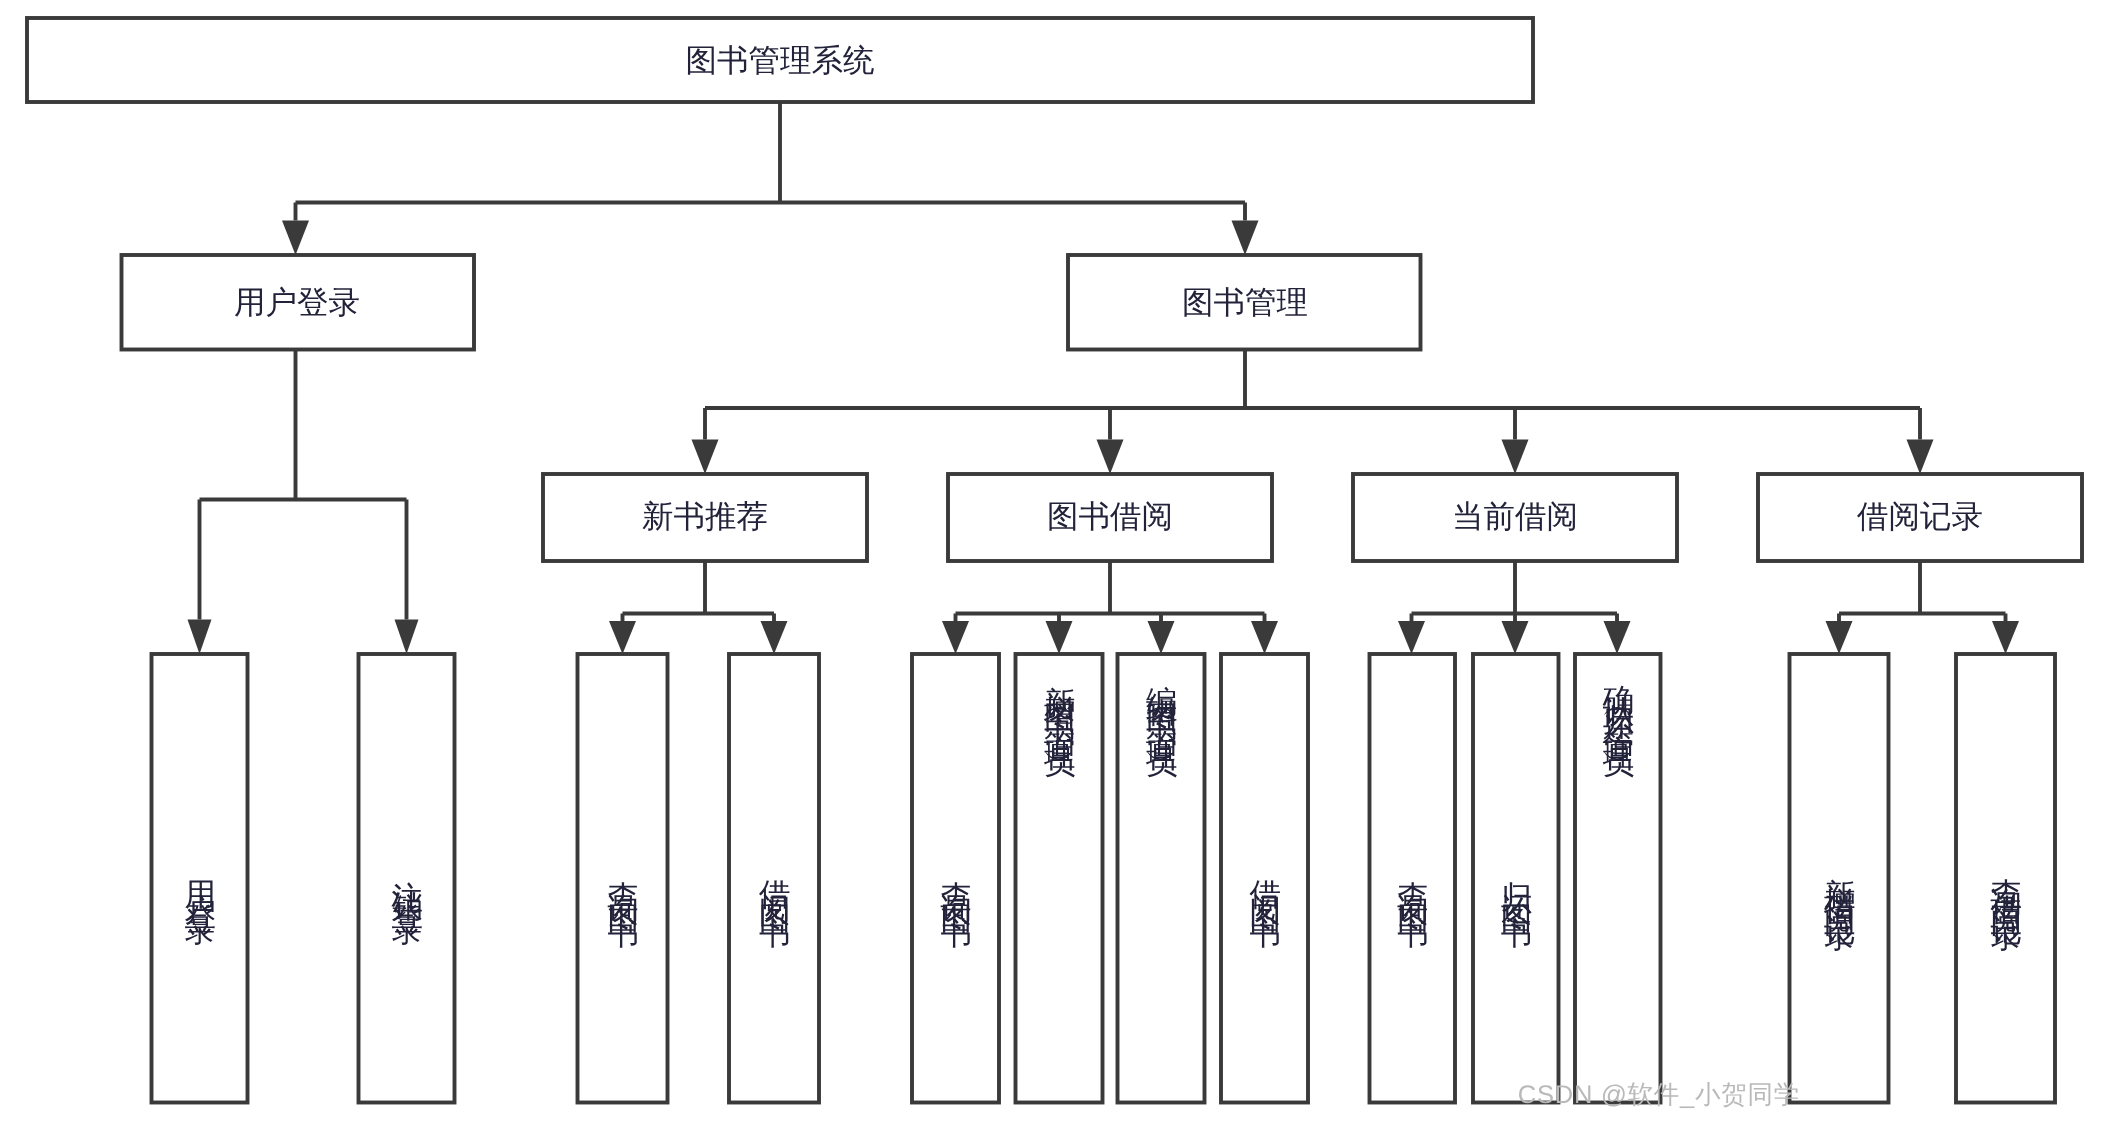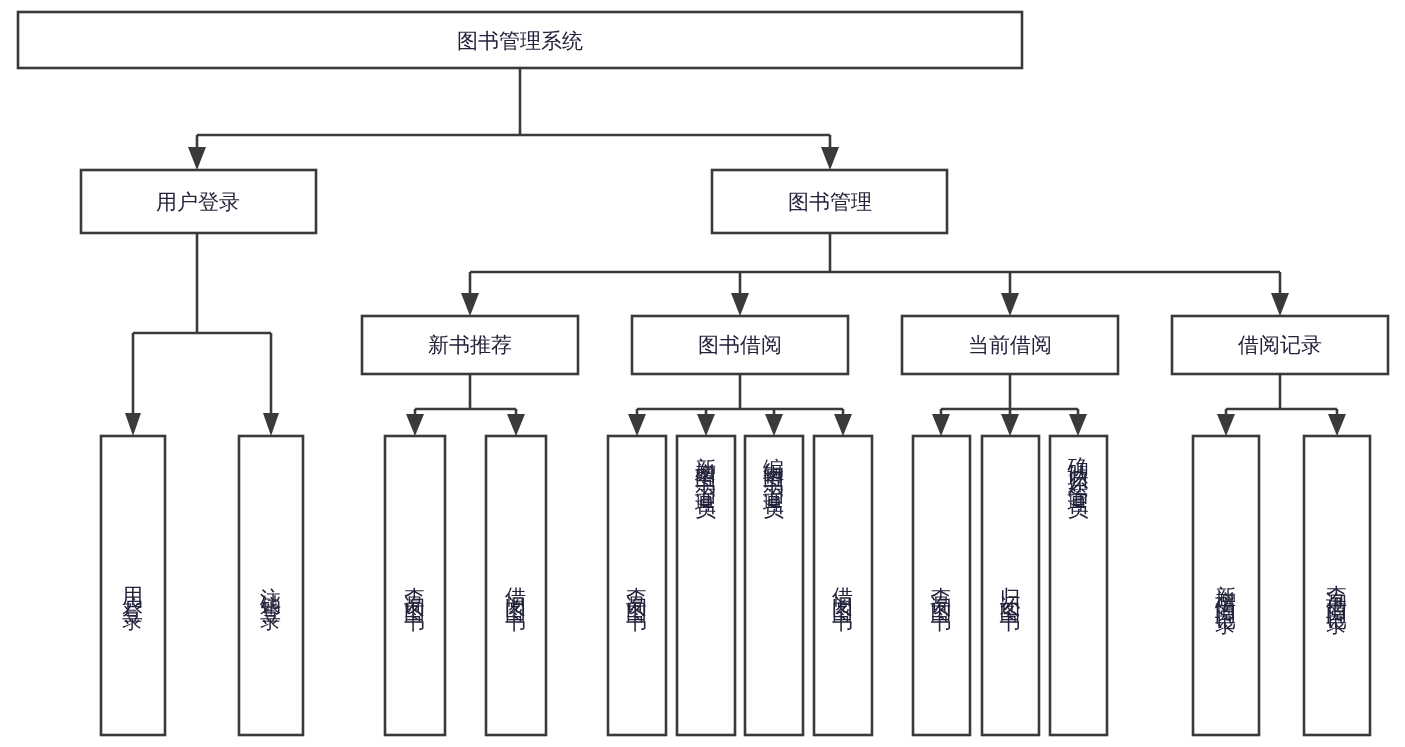--- a/index.html
+++ b/index.html
@@ -225,13 +225,14 @@
     </div>
 
     <div class="vlabel" style="position:absolute;left:1193px;top:436px;width:66px;height:299px;display:flex;align-items:center;justify-content:center;">
       <span style="writing-mode:vertical-rl;text-orientation:upright;font-size:21px;color:#22223a;letter-spacing:6px;line-height:1;">新增借阅记录</span>
     </div>
     <div class="vlabel" style="position:absolute;left:1304px;top:436px;width:66px;height:299px;display:flex;align-items:center;justify-content:center;">
       <span style="writing-mode:vertical-rl;text-orientation:upright;font-size:21px;color:#22223a;letter-spacing:6px;line-height:1;">查询借阅记录</span>
     </div>
   </div>
 
+  <div class="watermark-text">CSDN @软件_小贺同学</div>
 </div>
 
 </body></html>

